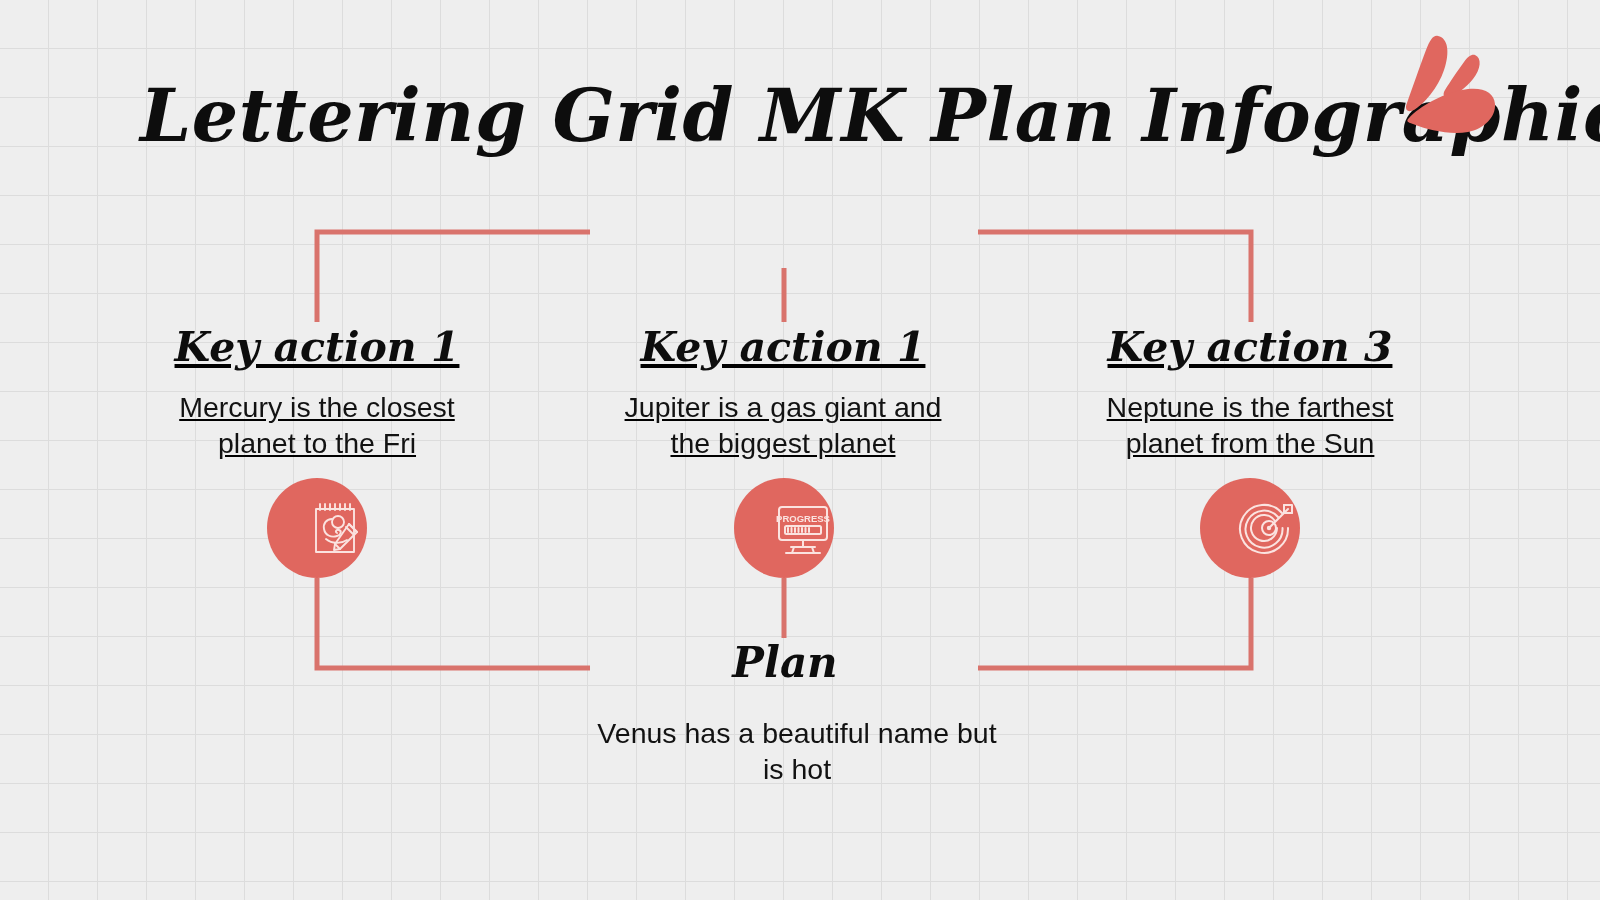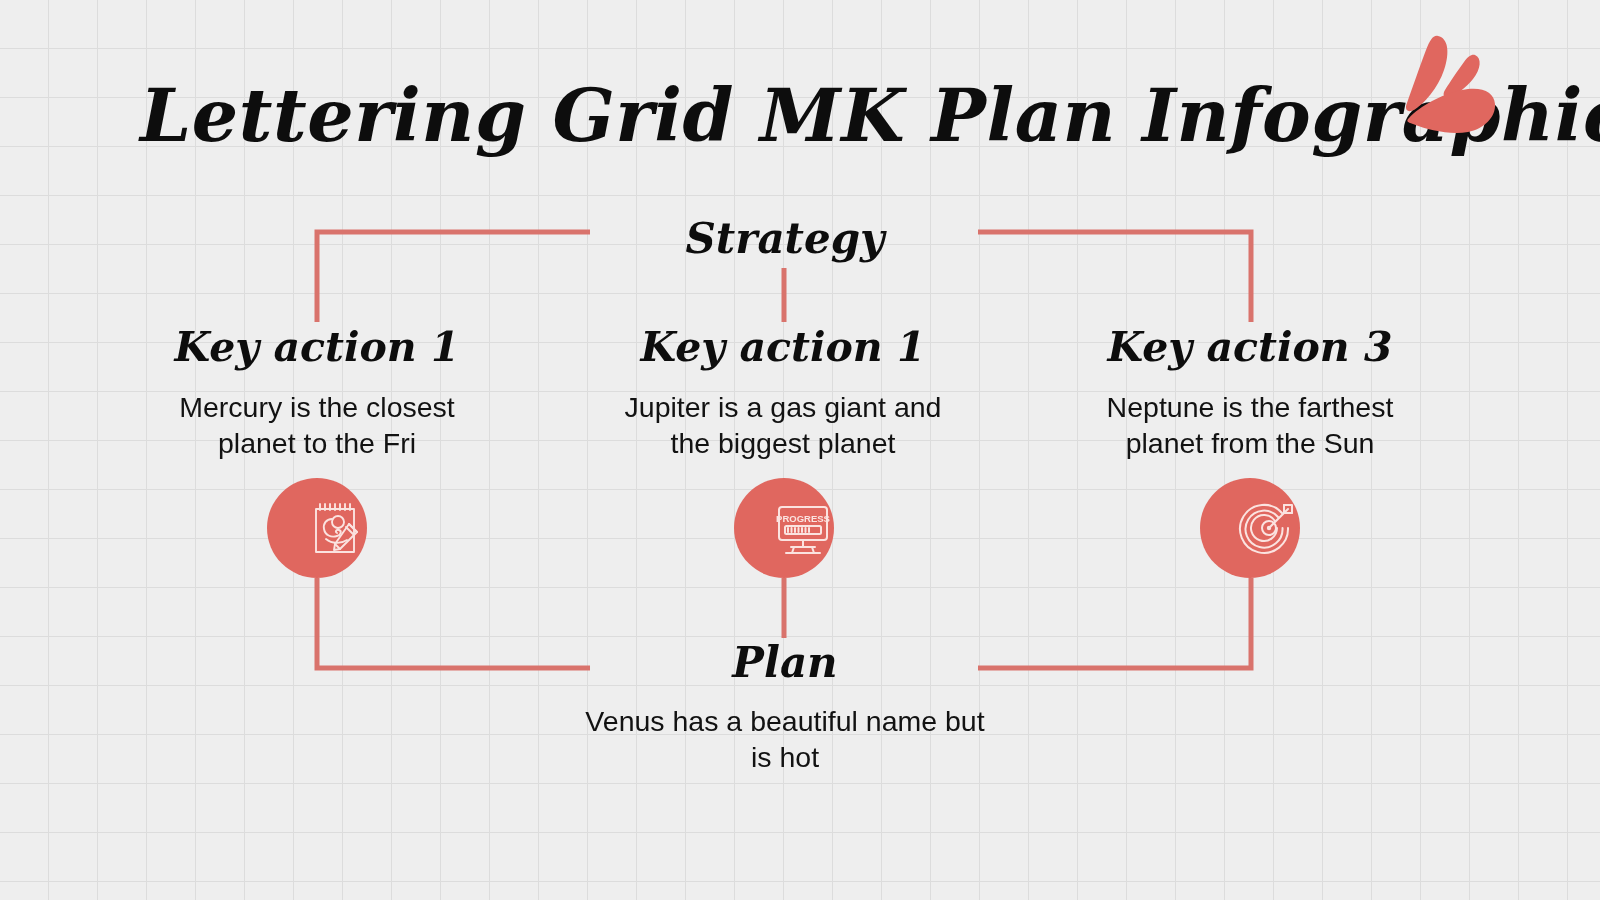--- a/index.html
+++ b/index.html
@@ -90,20 +90,21 @@
     width: 1600px;
     height: 900px;
     pointer-events: none;
   }
 
   
   .column {
     position: absolute;
     width: 360px;
     text-align: center;
+    text-decoration: underline;
   }
   #column-1 { left: 137px; top: 318px; }
   #column-2 { left: 603px; top: 318px; }
   #column-3 { left: 1070px; top: 318px; }
 
   .column-title {
     font-family: "DejaVu Serif", serif;
     font-style: italic;
     font-weight: bold;
     font-size: 41px;
@@ -138,21 +139,21 @@
   #goal-desc {
     position: absolute;
     left: 585px;
     top: 703px;
     width: 400px;
     text-align: center;
     font-family: "Liberation Sans", sans-serif;
     font-size: 28.5px;
     line-height: 36px;
     color: #121212;
-    margin: 0;
+    margin: 12px;
   }
 </style>
 </head>
 <body>
 
 <div id="slide">
 
   <svg id="connectors" viewBox="0 0 1600 900" xmlns="http://www.w3.org/2000/svg">
     <g stroke="#d9736c" stroke-width="5" fill="none" stroke-linecap="butt">
 
@@ -177,21 +178,20 @@
 
         <path d="M 62 14 C 72 16 74 30 68 48 C 62 66 48 82 38 88 C 32 91 28 88 31 81 C 36 67 44 44 50 28 C 54 18 57 13 62 14 Z"></path>
 
         <path d="M 99 33 C 106 36 105 47 97 57 C 90 66 80 73 73 75 C 68 76 66 73 69 68 C 74 60 82 48 88 40 C 92 34 96 32 99 33 Z"></path>
 
         <path d="M 33 96 C 44 84 66 72 86 68 C 106 64 118 70 119 82 C 120 95 108 107 92 110 C 74 113 52 108 37 102 C 31 100 30 99 33 96 Z"></path>
       </g>
     </svg>
   </div>
 
-  <h2 id="strategy-heading" class="script-heading">Strategy</h2>
 
   <div id="column-1" class="column">
     <h3 class="column-title">Key action 1</h3>
     <p class="column-desc">Mercury is the closest planet to the Fri</p>
   </div>
 
   <div id="icon-circle-1" class="icon-circle">
     <svg width="62" height="62" viewBox="0 0 62 62" xmlns="http://www.w3.org/2000/svg">
       <g fill="none" stroke="#fbe3e0" stroke-width="1.9" stroke-linecap="round" stroke-linejoin="round">
 

